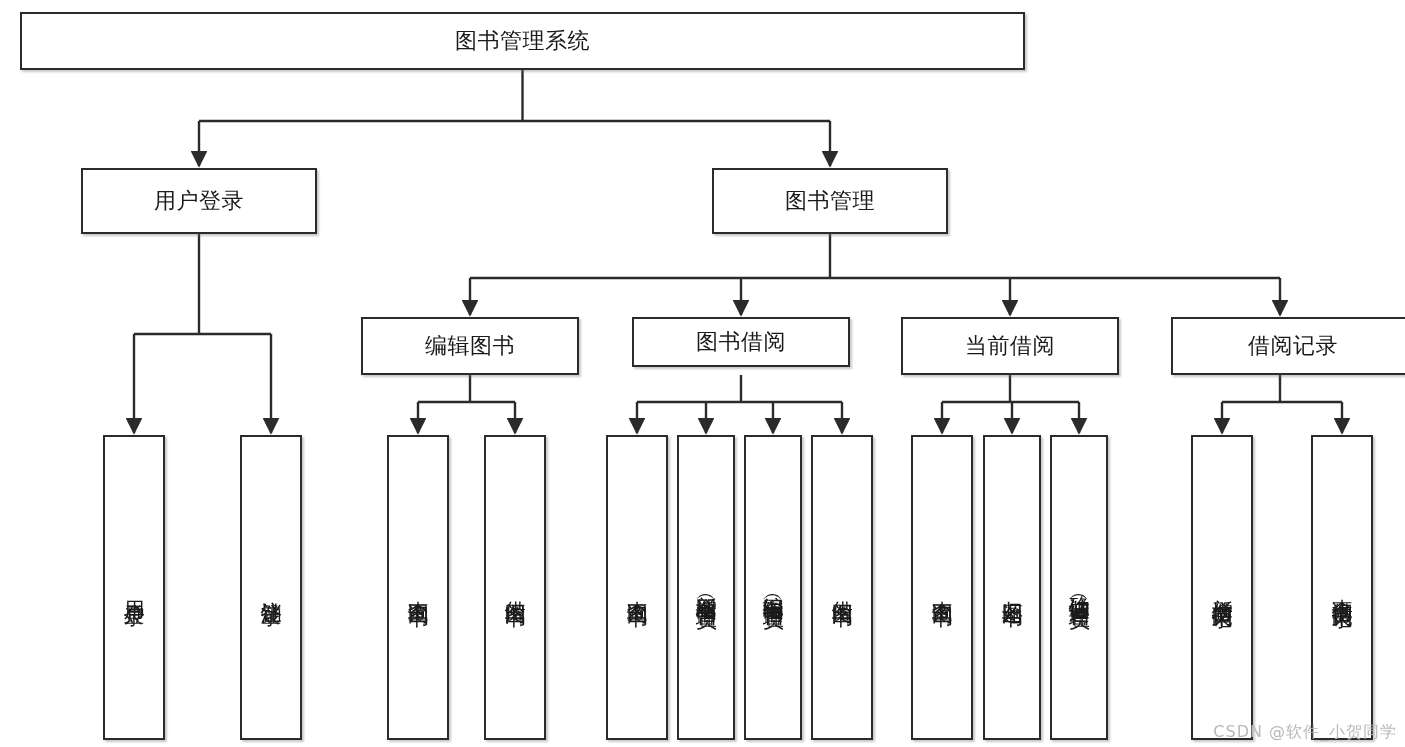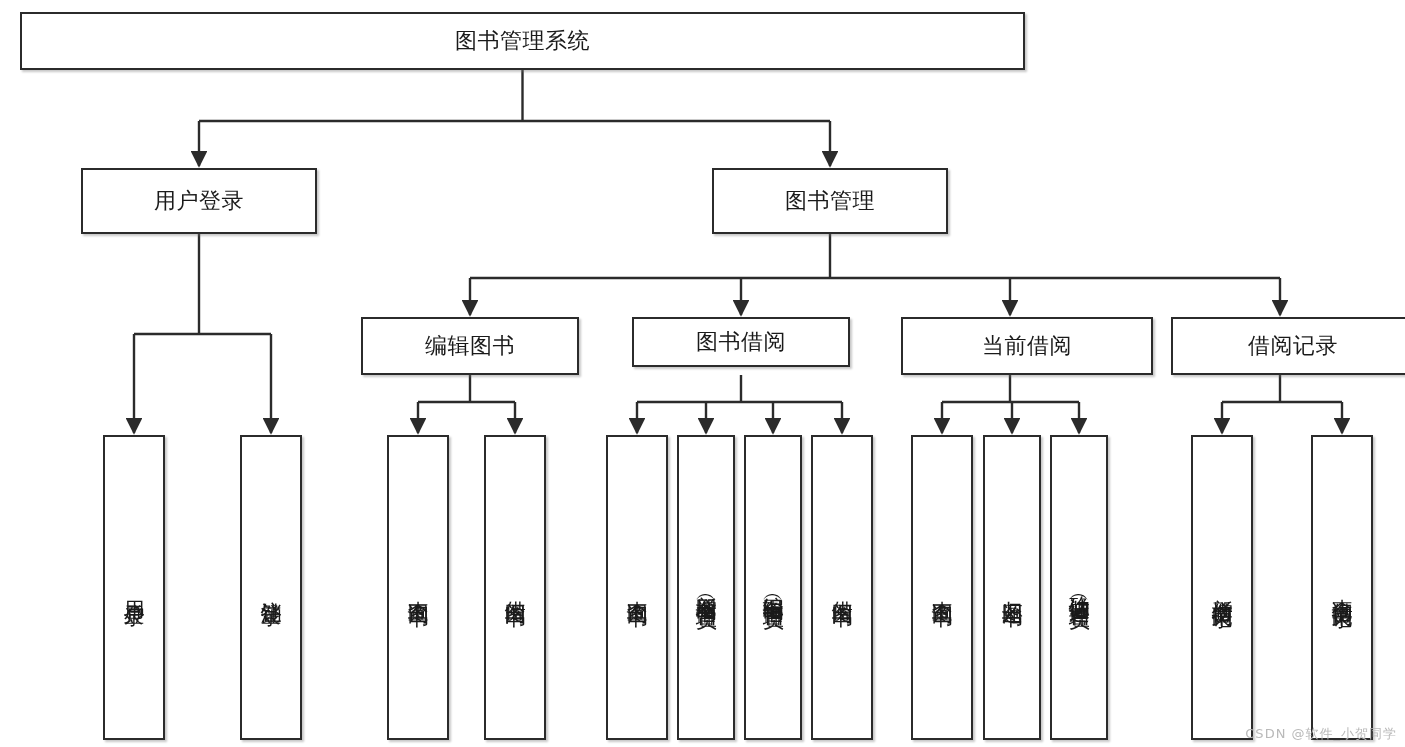--- a/index.html
+++ b/index.html
@@ -55,21 +55,21 @@
     white-space: nowrap;
     letter-spacing: 2px;
   }
   .node .label {
     white-space: nowrap;
   }
   #watermark {
     position: absolute;
     right: 8px;
     bottom: 4px;
-    font-size: 13px;
+    font-size: 16px;
     color: #b9b9b9;
     letter-spacing: 1px;
     white-space: nowrap;
     z-index: 5;
   }
 </style>
 </head>
 <body>
 
 <div id="diagram-root">
@@ -130,21 +130,21 @@
   </div>
 
   <div class="node horiz" style="left: 361px; top: 317px; width: 218px; height: 58px;">
     <span class="label">编辑图书</span>
   </div>
 
   <div class="node horiz" style="left: 632px; top: 317px; width: 218px; height: 50px;">
     <span class="label">图书借阅</span>
   </div>
 
-  <div class="node horiz" style="left: 901px; top: 317px; width: 252px; height: 58px;">
+  <div class="node horiz" style="left: 901px; top: 317px; width: 218px; height: 58px;">
     <span class="label">当前借阅</span>
   </div>
 
   <div class="node horiz" style="left: 1171px; top: 317px; width: 244px; height: 58px;">
     <span class="label">借阅记录</span>
   </div>
 
   <div class="node vert" style="left: 103px; top: 435px; width: 62px; height: 305px;">
     <span class="label">用户登录</span>
   </div>

